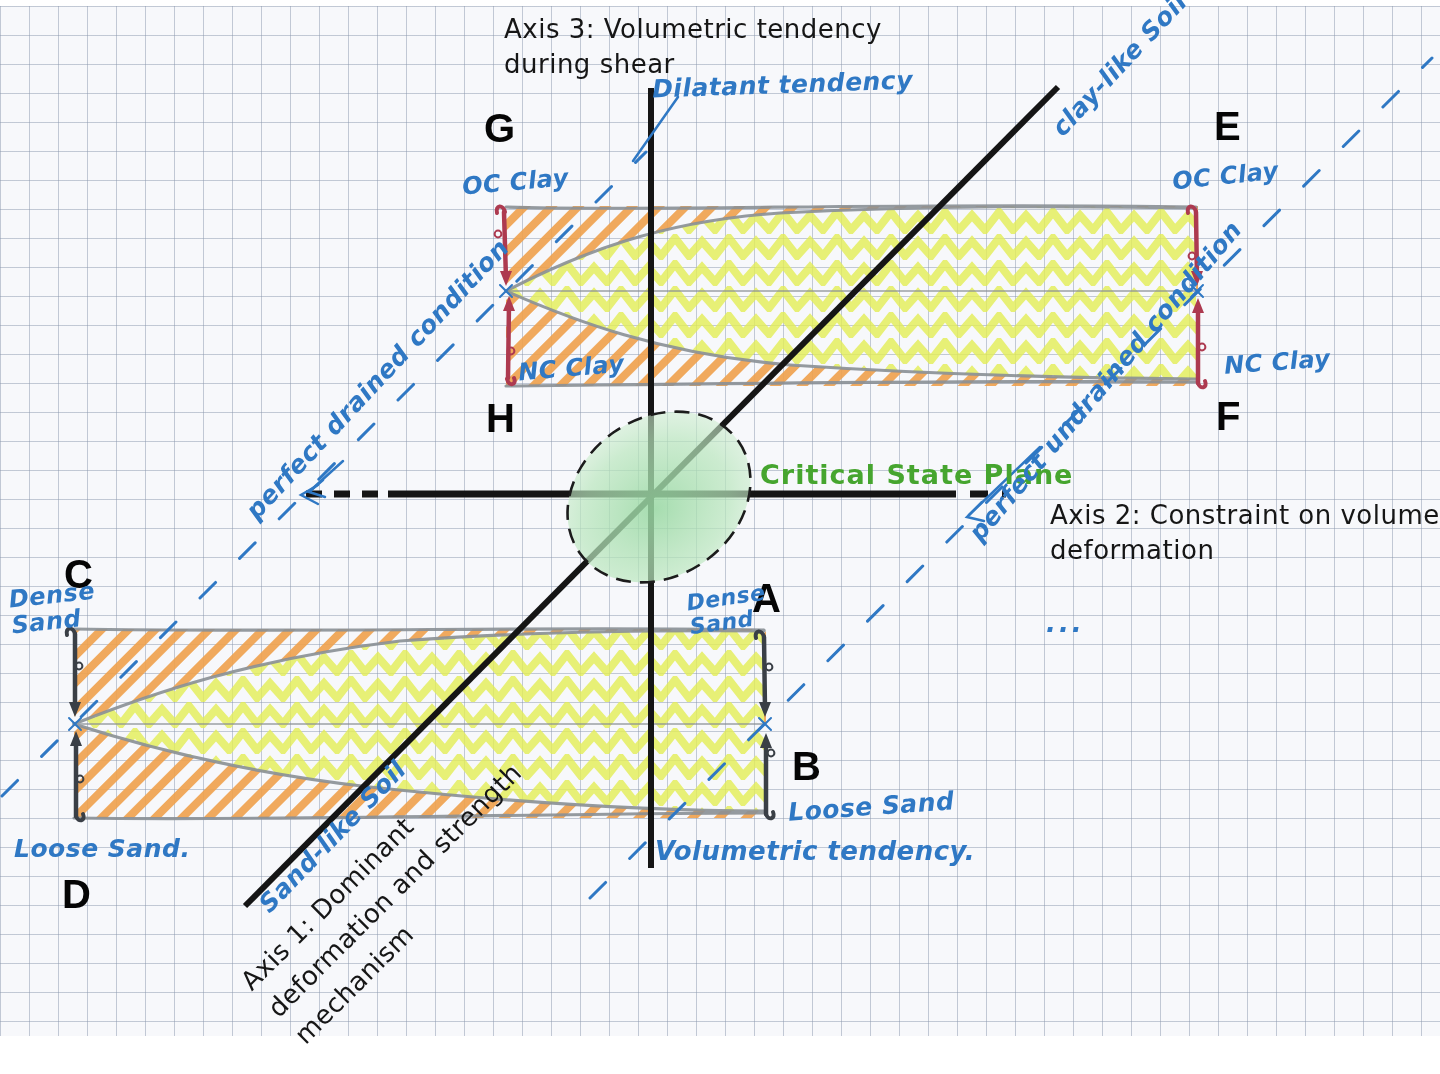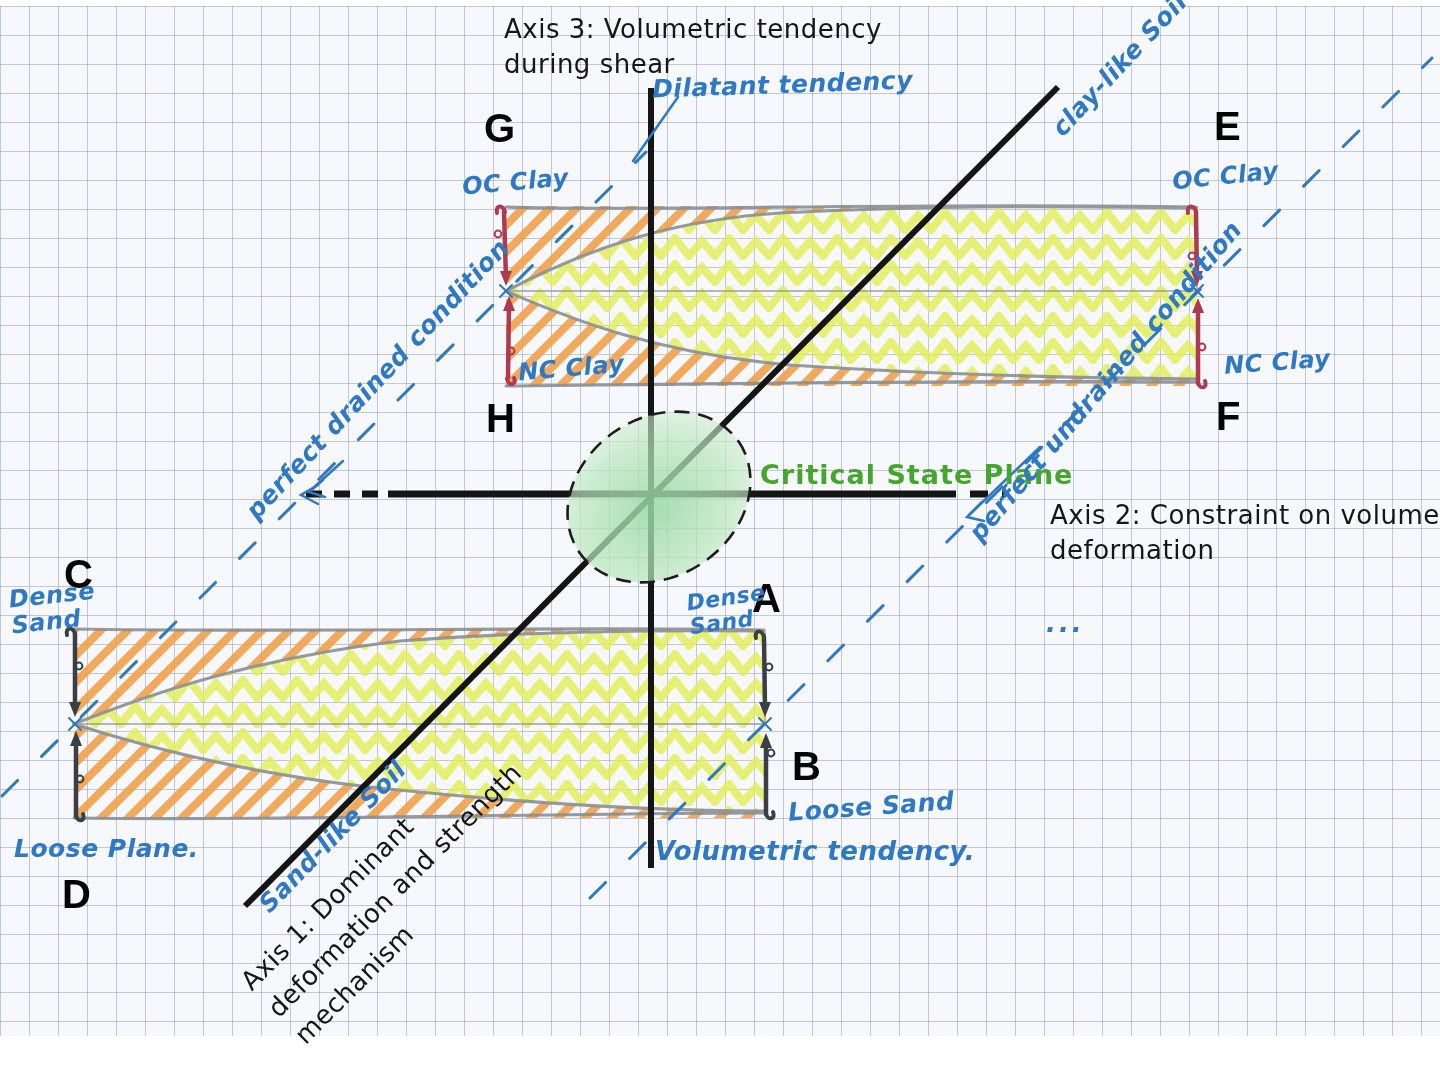--- a/index.html
+++ b/index.html
@@ -182,21 +182,21 @@
 
   <div class="txt letter" style="left:752px;top:576px;">A</div>
   <div class="txt hw-blue" style="left:688px;top:586px;font-size:22px;line-height:24px;transform:rotate(-8deg);">
     <div>Dense</div>
     <div>Sand</div>
   </div>
 
   <div class="txt letter" style="left:792px;top:744px;">B</div>
   <div class="txt hw-blue" style="left:788px;top:792px;font-size:25px;transform:rotate(-4deg);">Loose Sand</div>
 
-  <div class="txt hw-blue" style="left:14px;top:834px;font-size:25px;">Loose Plane.</div>
+  <div class="txt hw-blue" style="left:14px;top:834px;font-size:25px;">Loose Sand.</div>
   <div class="txt letter" style="left:62px;top:872px;">D</div>
 
   <div class="txt hw-blue" style="left:655px;top:836px;font-size:26px;">Volumetric tendency.</div>
 
   <div class="txt hw-blue rot" style="left:253px;top:898px;font-size:25px;transform:rotate(-46deg);">Sand-like Soil</div>
 
   <div class="txt hw-black rot" style="left:232px;top:972px;line-height:38px;transform:rotate(-45deg);">
     <div>Axis 1: Dominant</div>
     <div>deformation and strength</div>
     <div>mechanism</div>

